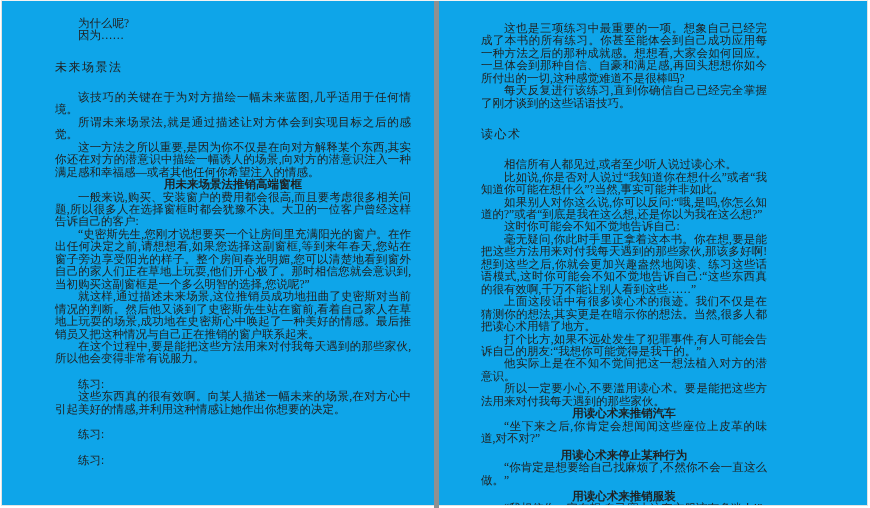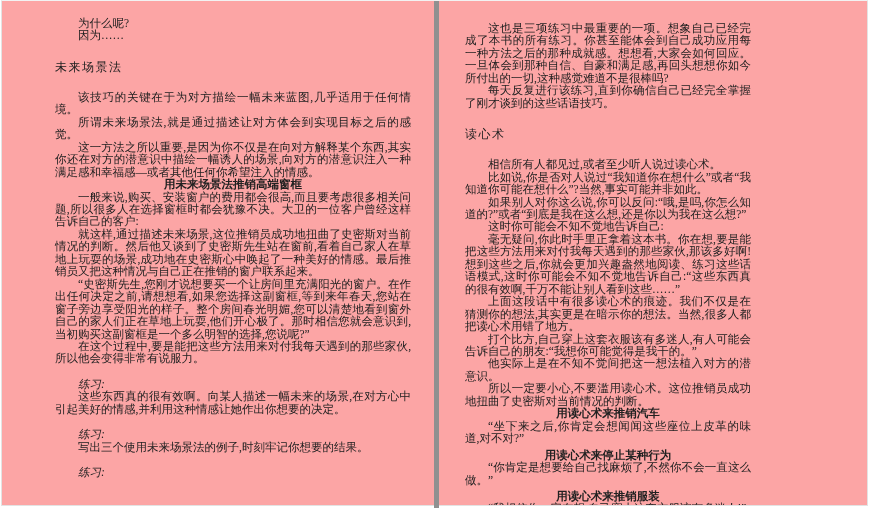--- a/index.html
+++ b/index.html
@@ -16,21 +16,21 @@
     color: #212121;
   }
   .spread {
     position: absolute;
     left: 1px;
     top: 0;
     width: 867px;
     height: 506px;
     border: 1px solid #e3e3e3;
     border-top-color: #f2f2f2;
-    background: #fca5a5;
+    background: #0ea5e9;
     box-sizing: border-box;
   }
   .gutter {
     position: absolute;
     left: 432px;
     top: 0;
     width: 5px;
     height: 508px;
     background: #909090;
   }
@@ -43,21 +43,21 @@
     font-size: 11.5px;
     line-height: 12.45px;
     text-align: justify;
   }
   .page.left {
     left: 2px;
     width: 430px;
     padding: 16px 23px 8px 51px;
   }
   .page.right {
-    left: 412px;
+    left: 428px;
     width: 359px;
     padding: 21px 22px 8px 51px;
   }
   .page p {
     margin: 0;
     text-indent: 2em;
   }
   .page h1 {
     font-size: 12px;
     line-height: 20px;
@@ -70,65 +70,63 @@
     margin: 13px 0 0 0;
     text-indent: 0 !important;
     font-weight: bold;
     text-align: center;
   }
   .subhead.tight {
     margin-top: 4px;
   }
   .exercise {
     margin-top: 13px !important;
-    font-style: italic;
   }
   .exercise.tight {
     margin-top: 0 !important;
   }
 </style>
 </head>
 <body>
 
 <div class="spread">
 
   <div class="page left">
     <p>为什么呢?</p>
     <p>因为……</p>
     <h1>未来场景法</h1>
     <p>该技巧的关键在于为对方描绘一幅未来蓝图,几乎适用于任何情境。</p>
     <p>所谓未来场景法,就是通过描述让对方体会到实现目标之后的感觉。</p>
     <p>这一方法之所以重要,是因为你不仅是在向对方解释某个东西,其实你还在对方的潜意识中描绘一幅诱人的场景,向对方的潜意识注入一种满足感和幸福感—或者其他任何你希望注入的情感。</p>
     <p class="subhead">用未来场景法推销高端窗框</p>
     <p>一般来说,购买、安装窗户的费用都会很高,而且要考虑很多相关问题,所以很多人在选择窗框时都会犹豫不决。大卫的一位客户曾经这样告诉自己的客户:</p>
+    <p>“史密斯先生,您刚才说想要买一个让房间里充满阳光的窗户。在作出任何决定之前,请想想看,如果您选择这副窗框,等到来年春天,您站在窗子旁边享受阳光的样子。整个房间春光明媚,您可以清楚地看到窗外自己的家人们正在草地上玩耍,他们开心极了。那时相信您就会意识到,当初购买这副窗框是一个多么明智的选择,您说呢?”</p>
     <p>就这样,通过描述未来场景,这位推销员成功地扭曲了史密斯对当前情况的判断。然后他又谈到了史密斯先生站在窗前,看着自己家人在草地上玩耍的场景,成功地在史密斯心中唤起了一种美好的情感。最后推销员又把这种情况与自己正在推销的窗户联系起来。</p>
-    <p>“史密斯先生,您刚才说想要买一个让房间里充满阳光的窗户。在作出任何决定之前,请想想看,如果您选择这副窗框,等到来年春天,您站在窗子旁边享受阳光的样子。整个房间春光明媚,您可以清楚地看到窗外自己的家人们正在草地上玩耍,他们开心极了。那时相信您就会意识到,当初购买这副窗框是一个多么明智的选择,您说呢?”</p>
     <p>在这个过程中,要是能把这些方法用来对付我每天遇到的那些家伙,所以他会变得非常有说服力。</p>
     <p class="exercise">练习:</p>
     <p>这些东西真的很有效啊。向某人描述一幅未来的场景,在对方心中引起美好的情感,并利用这种情感让她作出你想要的决定。</p>
     <p class="exercise">练习:</p>
-    <p>写出三个使用未来场景法的例子,时刻牢记你想要的结果。</p>
     <p class="exercise">练习:</p>
   </div>
 
   <div class="gutter"></div>
 
   <div class="page right">
     <p>这也是三项练习中最重要的一项。想象自己已经完成了本书的所有练习。你甚至能体会到自己成功应用每一种方法之后的那种成就感。想想看,大家会如何回应。一旦体会到那种自信、自豪和满足感,再回头想想你如今所付出的一切,这种感觉难道不是很棒吗?</p>
     <p>每天反复进行该练习,直到你确信自己已经完全掌握了刚才谈到的这些话语技巧。</p>
     <h1>读心术</h1>
     <p>相信所有人都见过,或者至少听人说过读心术。</p>
     <p>比如说,你是否对人说过“我知道你在想什么”或者“我知道你可能在想什么”?当然,事实可能并非如此。</p>
     <p>如果别人对你这么说,你可以反问:“哦,是吗,你怎么知道的?”或者“到底是我在这么想,还是你以为我在这么想?”</p>
     <p>这时你可能会不知不觉地告诉自己:</p>
     <p>毫无疑问,你此时手里正拿着这本书。你在想,要是能把这些方法用来对付我每天遇到的那些家伙,那该多好啊!想到这些之后,你就会更加兴趣盎然地阅读、练习这些话语模式,这时你可能会不知不觉地告诉自己:“这些东西真的很有效啊,千万不能让别人看到这些……”</p>
     <p>上面这段话中有很多读心术的痕迹。我们不仅是在猜测你的想法,其实更是在暗示你的想法。当然,很多人都把读心术用错了地方。</p>
-    <p>打个比方,自己穿上这套衣服该有多迷人,有人可能会告诉自己的朋友:“我想你可能觉得是我干的。”</p>
+    <p>打个比方,如果不远处发生了犯罪事件,有人可能会告诉自己的朋友:“我想你可能觉得是我干的。”</p>
     <p>他实际上是在不知不觉间把这一想法植入对方的潜意识。</p>
-    <p>所以一定要小心,不要滥用读心术。这位推销员成功地扭曲了史密斯对当前情况的判断。</p>
+    <p>所以一定要小心,不要滥用读心术。要是能把这些方法用来对付我每天遇到的那些家伙。</p>
     <p class="subhead">用读心术来推销汽车</p>
     <p>“坐下来之后,你肯定会想闻闻这些座位上皮革的味道,对不对?”</p>
     <p class="subhead tight">用读心术来停止某种行为</p>
     <p>“你肯定是想要给自己找麻烦了,不然你不会一直这么做。”</p>
     <p class="subhead tight">用读心术来推销服装</p>
     <p>“我相信你一定在想,自己穿上这套衣服该有多迷人!”</p>
     <p class="subhead tight">用读心术来推销房产</p>
     <p>“你肯定在想住在这里该有多舒服!”</p>
     <p class="exercise tight">练习:</p>
   </div>

